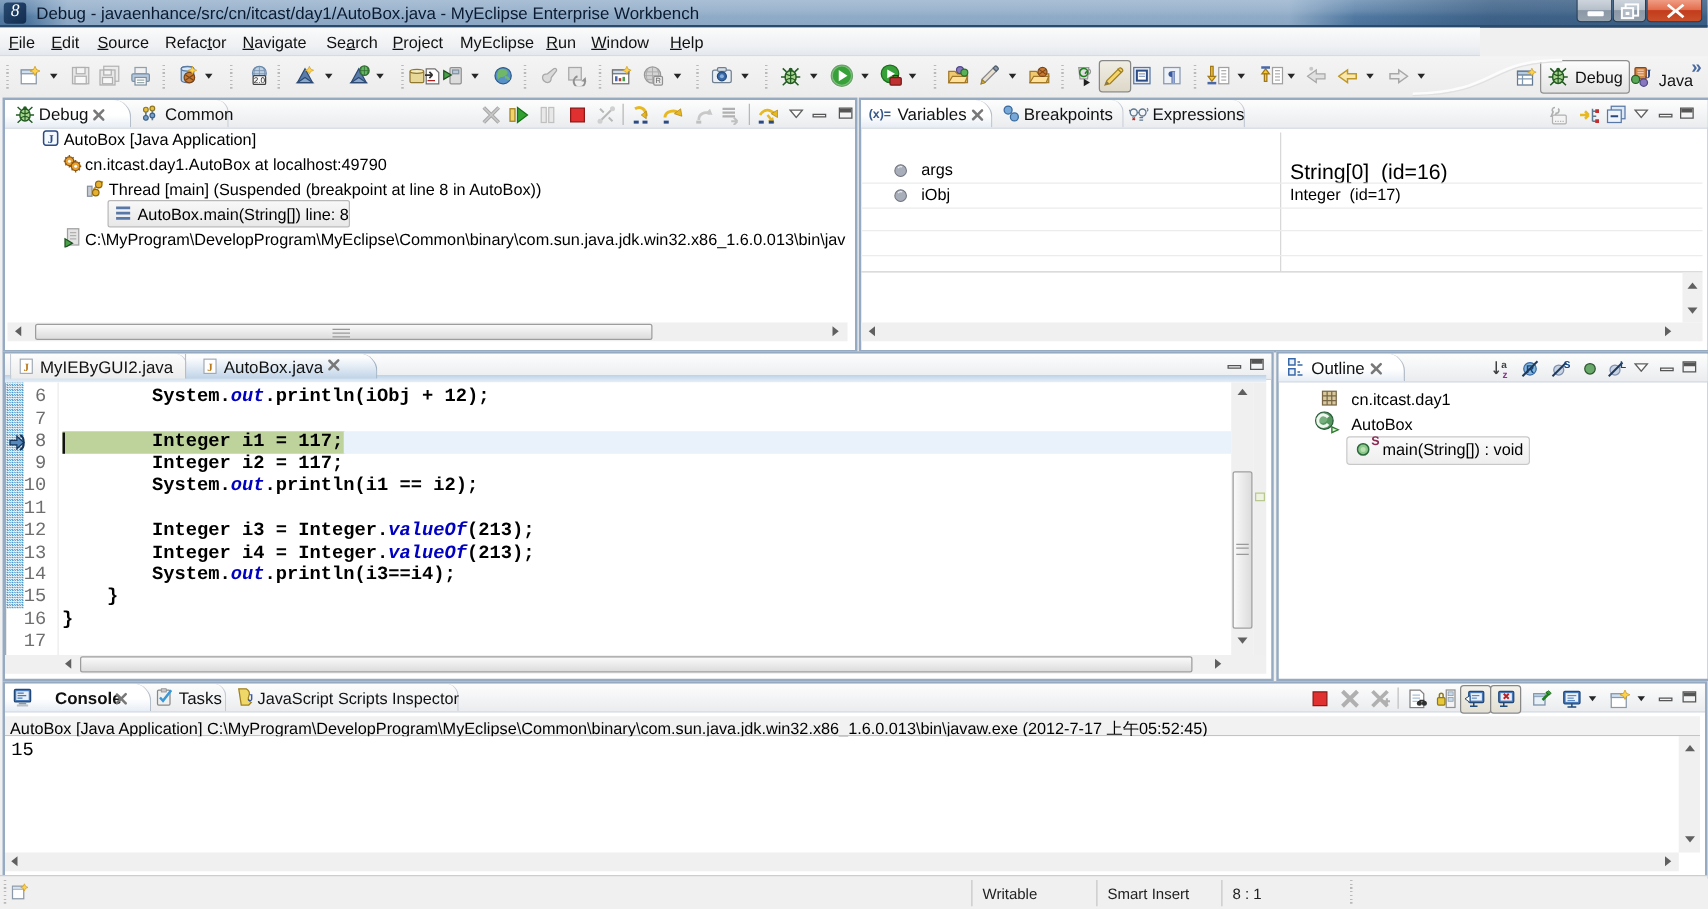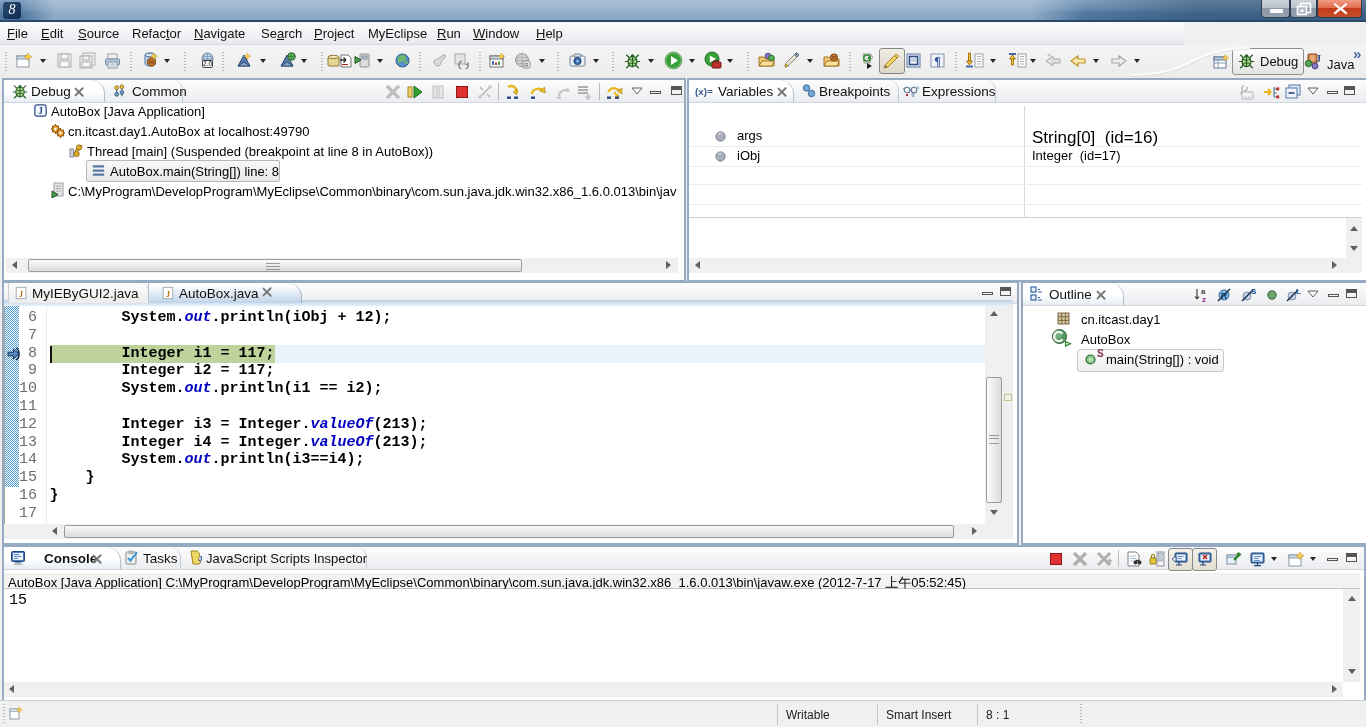--- a/index.html
+++ b/index.html
@@ -63,20 +63,21 @@
 #statusbar{position:absolute;left:0;top:700px;width:1366px;height:27px;background:#f0f0f0;border-top:1px solid #cdcdcd;}
 .ssep{position:absolute;top:3px;width:1px;height:21px;background:#c6c6c6;}
 .stext{position:absolute;top:7px;font-size:12px;color:#222;}
 </style></head>
 <body>
 <div id="titlebar">
   <div class="glow"></div>
     <div class="dark"></div>
     <div class="bline"></div>
   <div id="logo">8</div>
+  <div id="title-text">Debug - javaenhance/src/cn/itcast/day1/AutoBox.java - MyEclipse Enterprise Workbench</div>
   <div id="btn-min" class="capbtn">
       <div style="position:absolute;left:8px;top:9px;width:13px;height:4px;background:#fdfdfd;border-radius:1px;"></div>
     </div>
   <div id="btn-max" class="capbtn">
     <svg style="position:absolute;left:5px;top:2px;width:16px;height:14px" viewBox="0 0 16 14">
         <rect x="4.5" y="1.5" width="10" height="9" fill="none" stroke="#fdfdfd" stroke-width="1.6"></rect>
         <rect x="1.5" y="4.5" width="9" height="8" fill="#b0bac6" stroke="#fdfdfd" stroke-width="1.6"></rect>
         <rect x="4.5" y="7.5" width="3" height="2.5" fill="#fdfdfd"></rect>
       </svg>
   </div>

